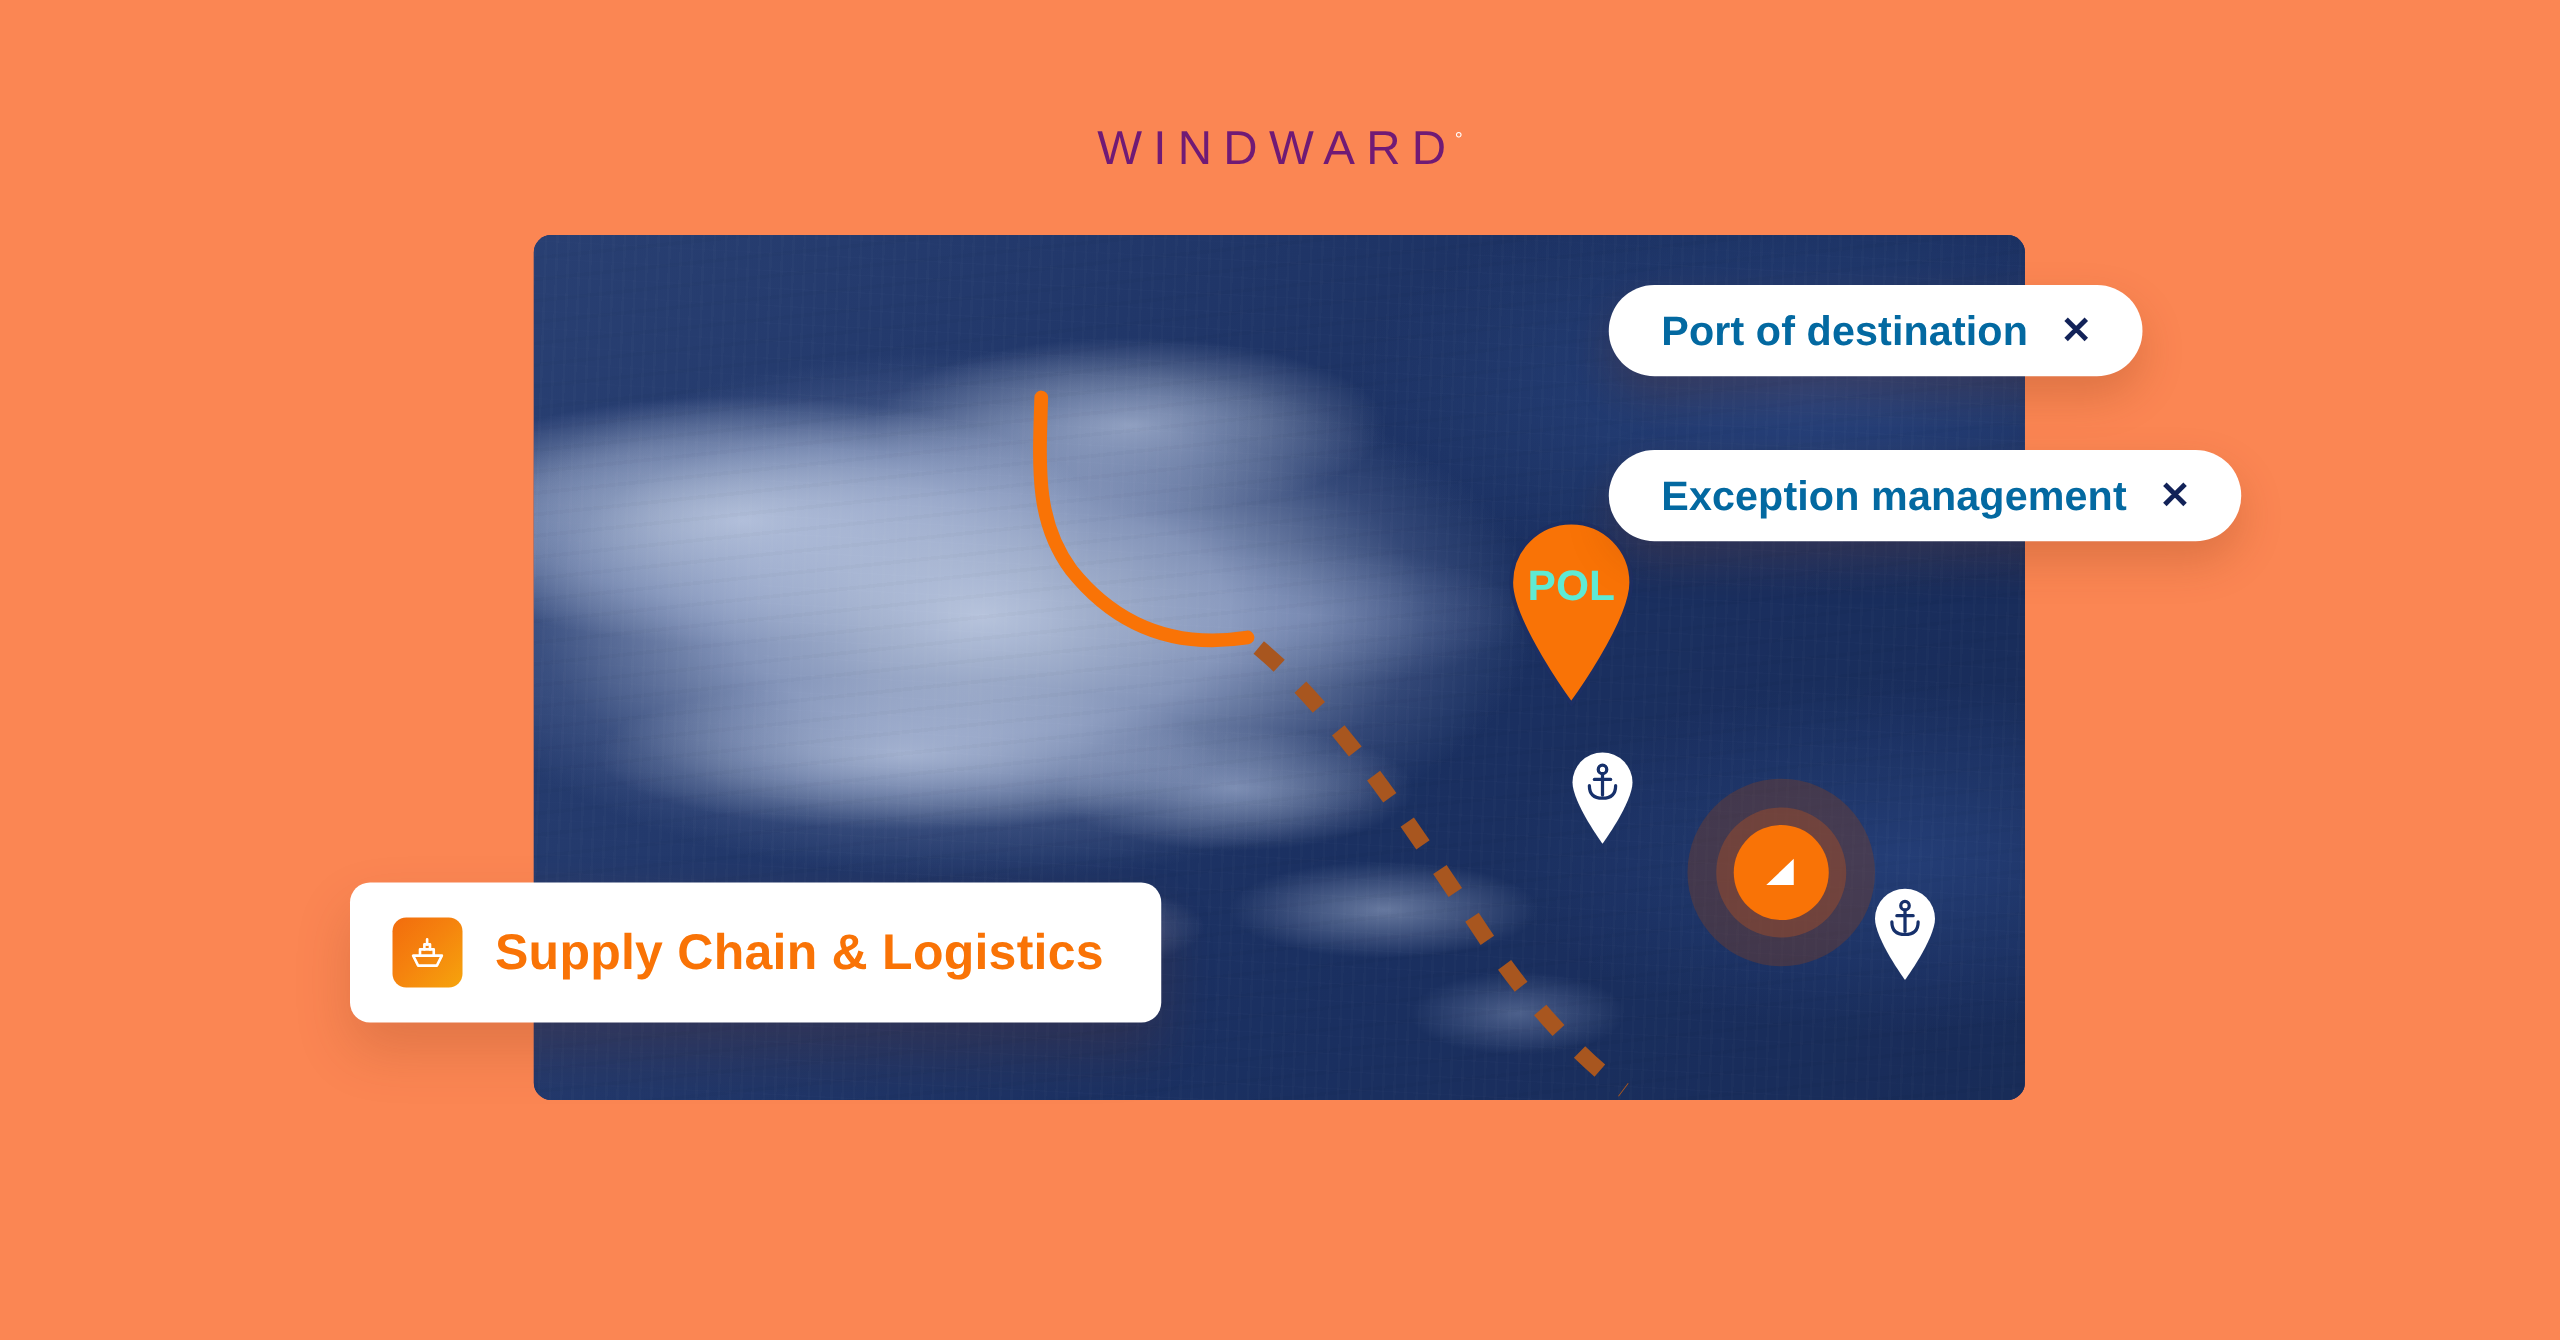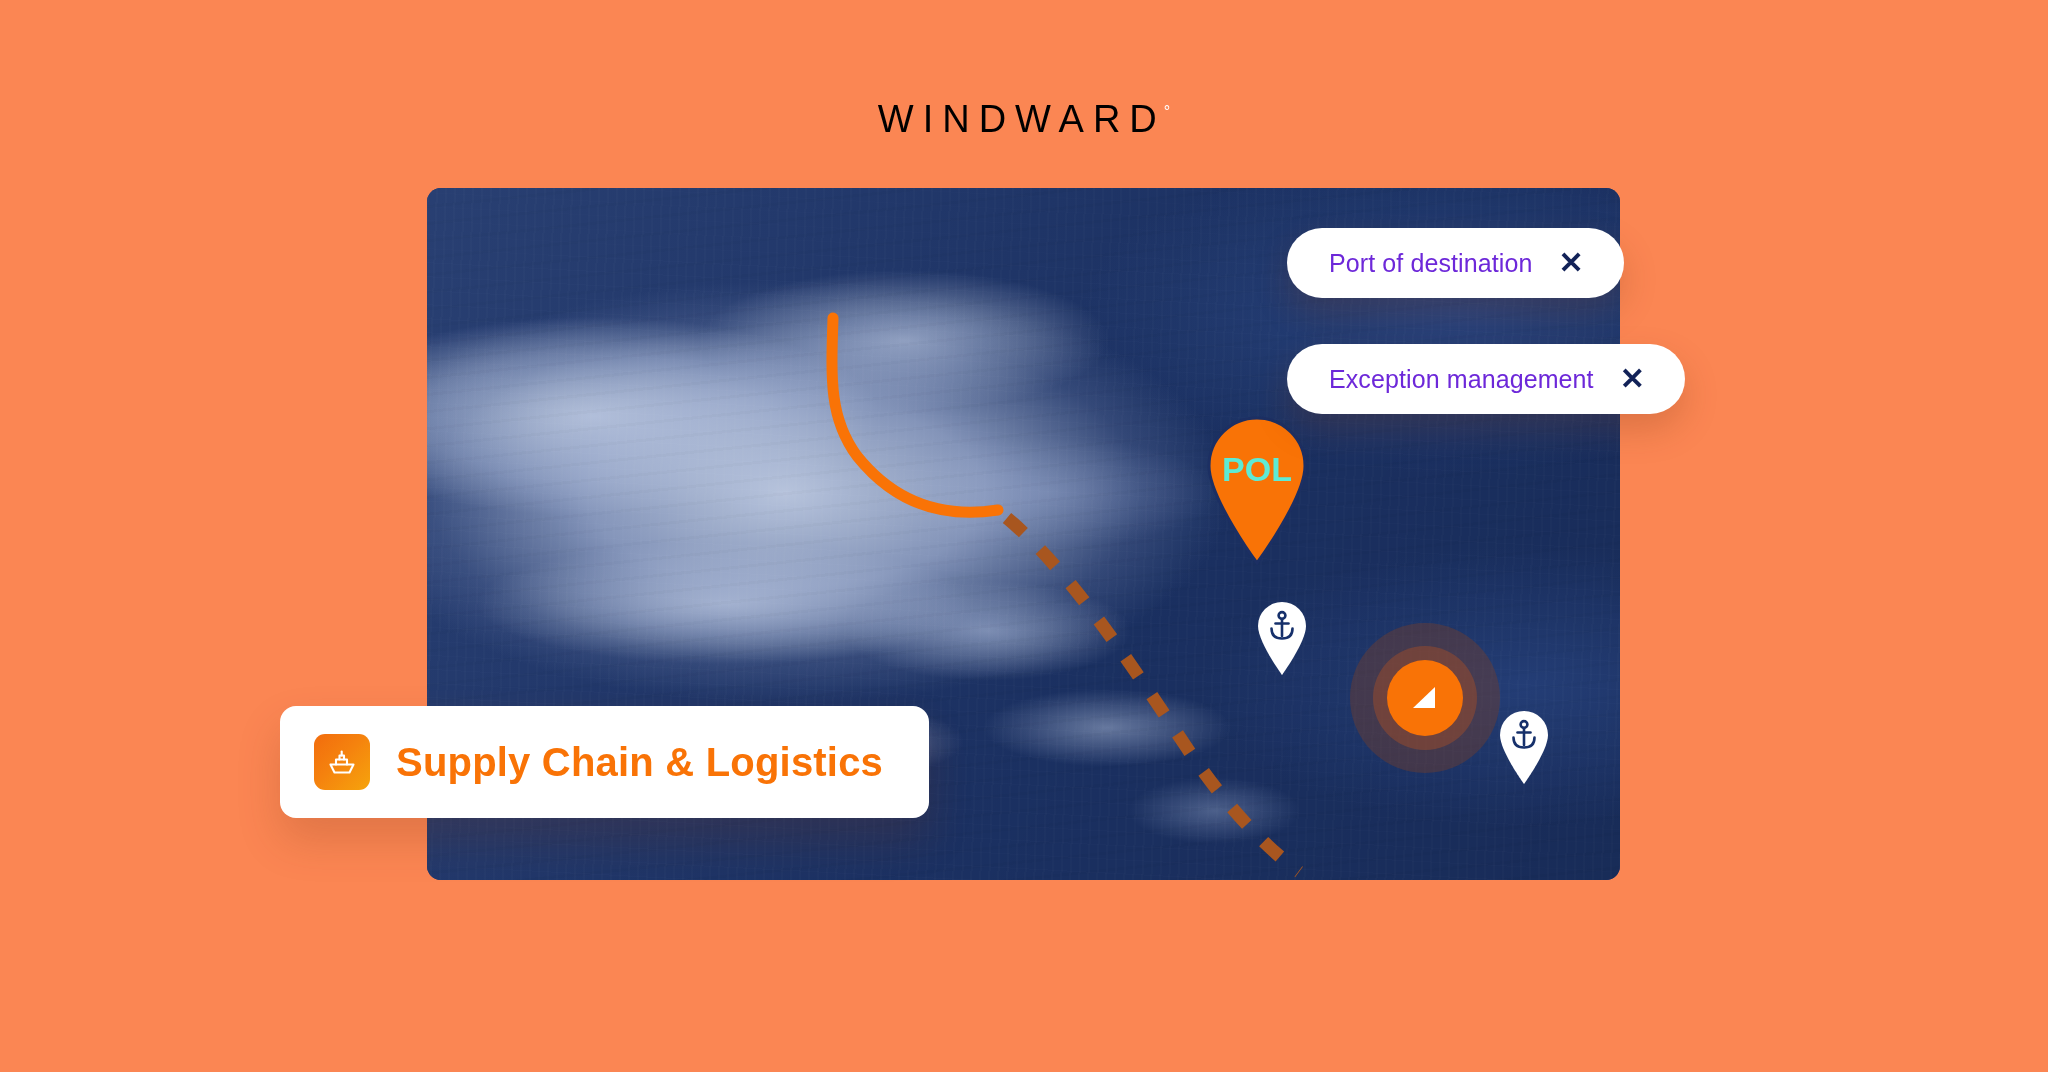--- a/index.html
+++ b/index.html
@@ -19,21 +19,21 @@
   .logo-wrap {
     position: absolute;
     top: 100px;
     left: 0;
     width: 2048px;
     text-align: center;
     pointer-events: none;
   }
   .logo-text {
     display: inline-block;
-    color: #000000;
+    color: #701a75;
     font-family: "Liberation Sans", sans-serif;
     font-size: 38px;
     font-weight: 400;
     letter-spacing: 9px;
     line-height: 1;
     vertical-align: middle;
   }
   .logo-mark {
     display: inline-block;
     color: #ffffff;
@@ -164,38 +164,38 @@
     display: flex;
     align-items: center;
     gap: 26px;
     background: #ffffff;
     border-radius: 999px;
     padding: 20px 40px 20px 42px;
     box-shadow: 0 16px 34px rgba(120,50,20,0.22);
     white-space: nowrap;
   }
   .pill-label {
-    color: #6d28d9;
-    font-size: 25px;
-    font-weight: normal;
+    color: #0369a1;
+    font-size: 33px;
+    font-weight: bold;
     letter-spacing: 0.1px;
     line-height: 1;
   }
   .pill-close {
     color: #122258;
     font-size: 30px;
     font-weight: bold;
     line-height: 1;
     display: flex;
     align-items: center;
     justify-content: center;
     cursor: pointer;
   }
   #pill-port-of-destination { left: 1287px; top: 228px; }
-  #pill-exception-management { left: 1287px; top: 344px; }
+  #pill-exception-management { left: 1287px; top: 360px; }
 
   
   .sc-card {
     position: absolute;
     left: 280px;
     top: 706px;
     display: flex;
     align-items: center;
     gap: 26px;
     background: #ffffff;

